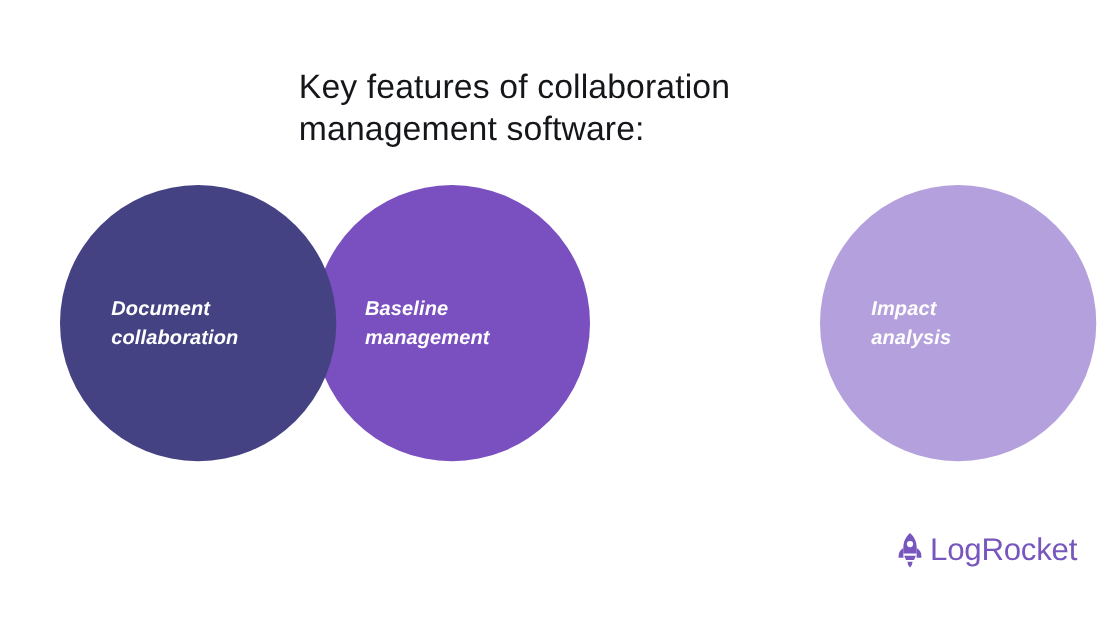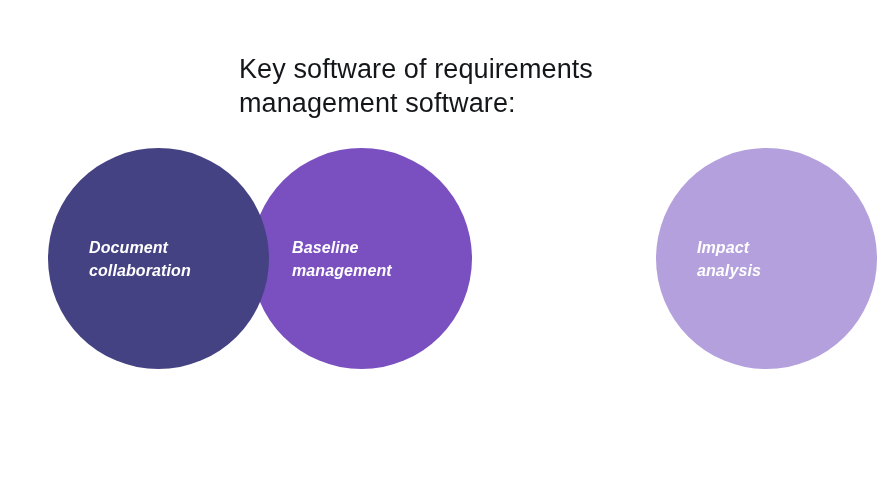--- a/index.html
+++ b/index.html
@@ -91,21 +91,21 @@
     letter-spacing: -0.2px;
     margin-left: 2px;
     color: #7757be;
   }
 </style>
 </head>
 <body>
 
 <div id="infographic" style="background: rgb(255, 255, 255);">
 
-  <div id="title">Key software of requirements
+  <div id="title">Key features of collaboration
 management software:</div>
 
   <div id="circle-row">
 
     <div class="circle" id="circle-0" style="background: rgb(69, 66, 131);">
       <div class="circle-label" style="color: rgb(255, 255, 255);">Document
 collaboration</div>
     </div>
 
     <div class="circle" id="circle-1" style="background: rgb(122, 79, 192);">
@@ -114,14 +114,27 @@
     </div>
 
 
     <div class="circle" id="circle-3" style="background: rgb(179, 160, 220);">
       <div class="circle-label" style="color: rgb(255, 255, 255);">Impact
 analysis</div>
     </div>
 
   </div>
 
+  <div id="logo">
+    <svg id="logo-mark" viewBox="0 0 28 30">
+      <g fill="#7757be">
+        <path d="M14 1.4c3.4 3.0 5.3 7.0 5.3 11.3v5.0H8.7v-5.0C8.7 8.4 10.6 4.4 14 1.4z"></path>
+        <circle cx="14" cy="10.2" r="2.5" fill="#ffffff"></circle>
+        <path d="M8.3 13.6c-2.1 1.5-3.4 3.6-3.4 6.0v1.6h3.8v-7.6z"></path>
+        <path d="M19.7 13.6c2.1 1.5 3.4 3.6 3.4 6.0v1.6h-3.8v-7.6z"></path>
+        <path d="M9.3 19.6h9.4l-1.5 3.3H10.8z"></path>
+        <path d="M12.0 24.3h4.0c0 2.1-1.1 3.7-2.0 4.6-0.9-0.9-2.0-2.5-2.0-4.6z"></path>
+      </g>
+    </svg>
+    <span id="logo-wordmark" style="color: rgb(119, 87, 190);">LogRocket</span>
+  </div>
 
 </div>
 
 </body></html>

